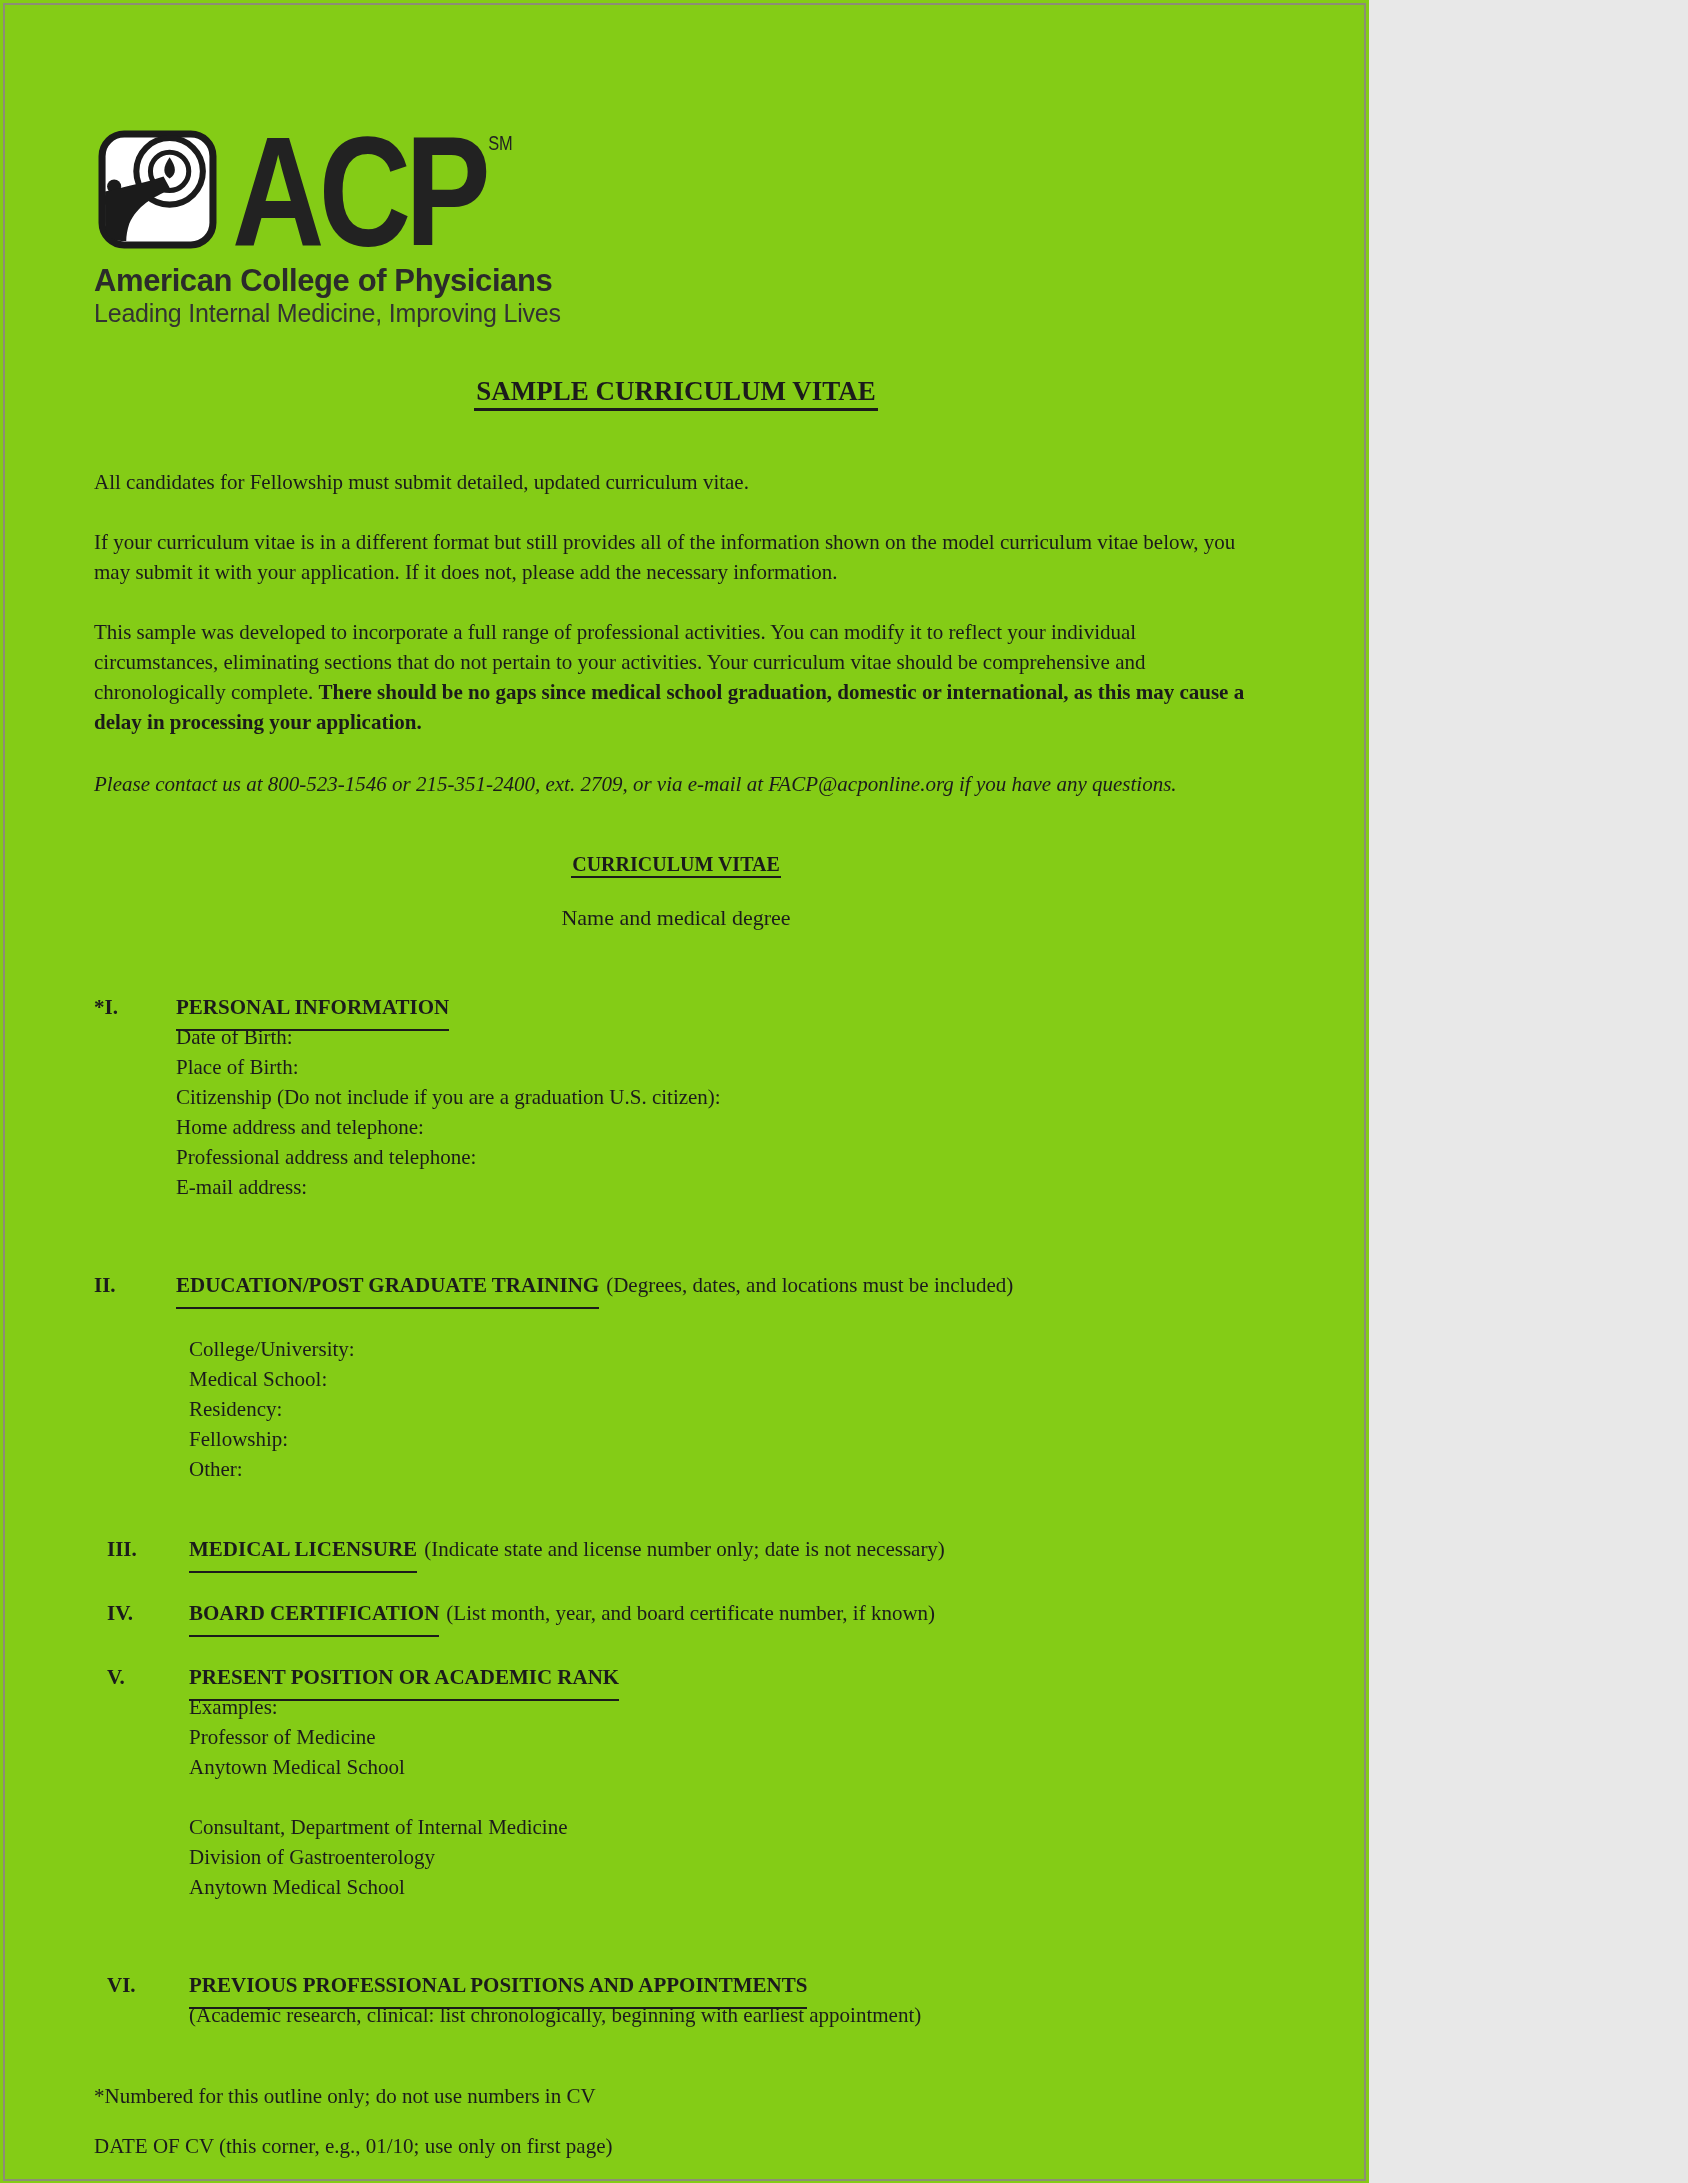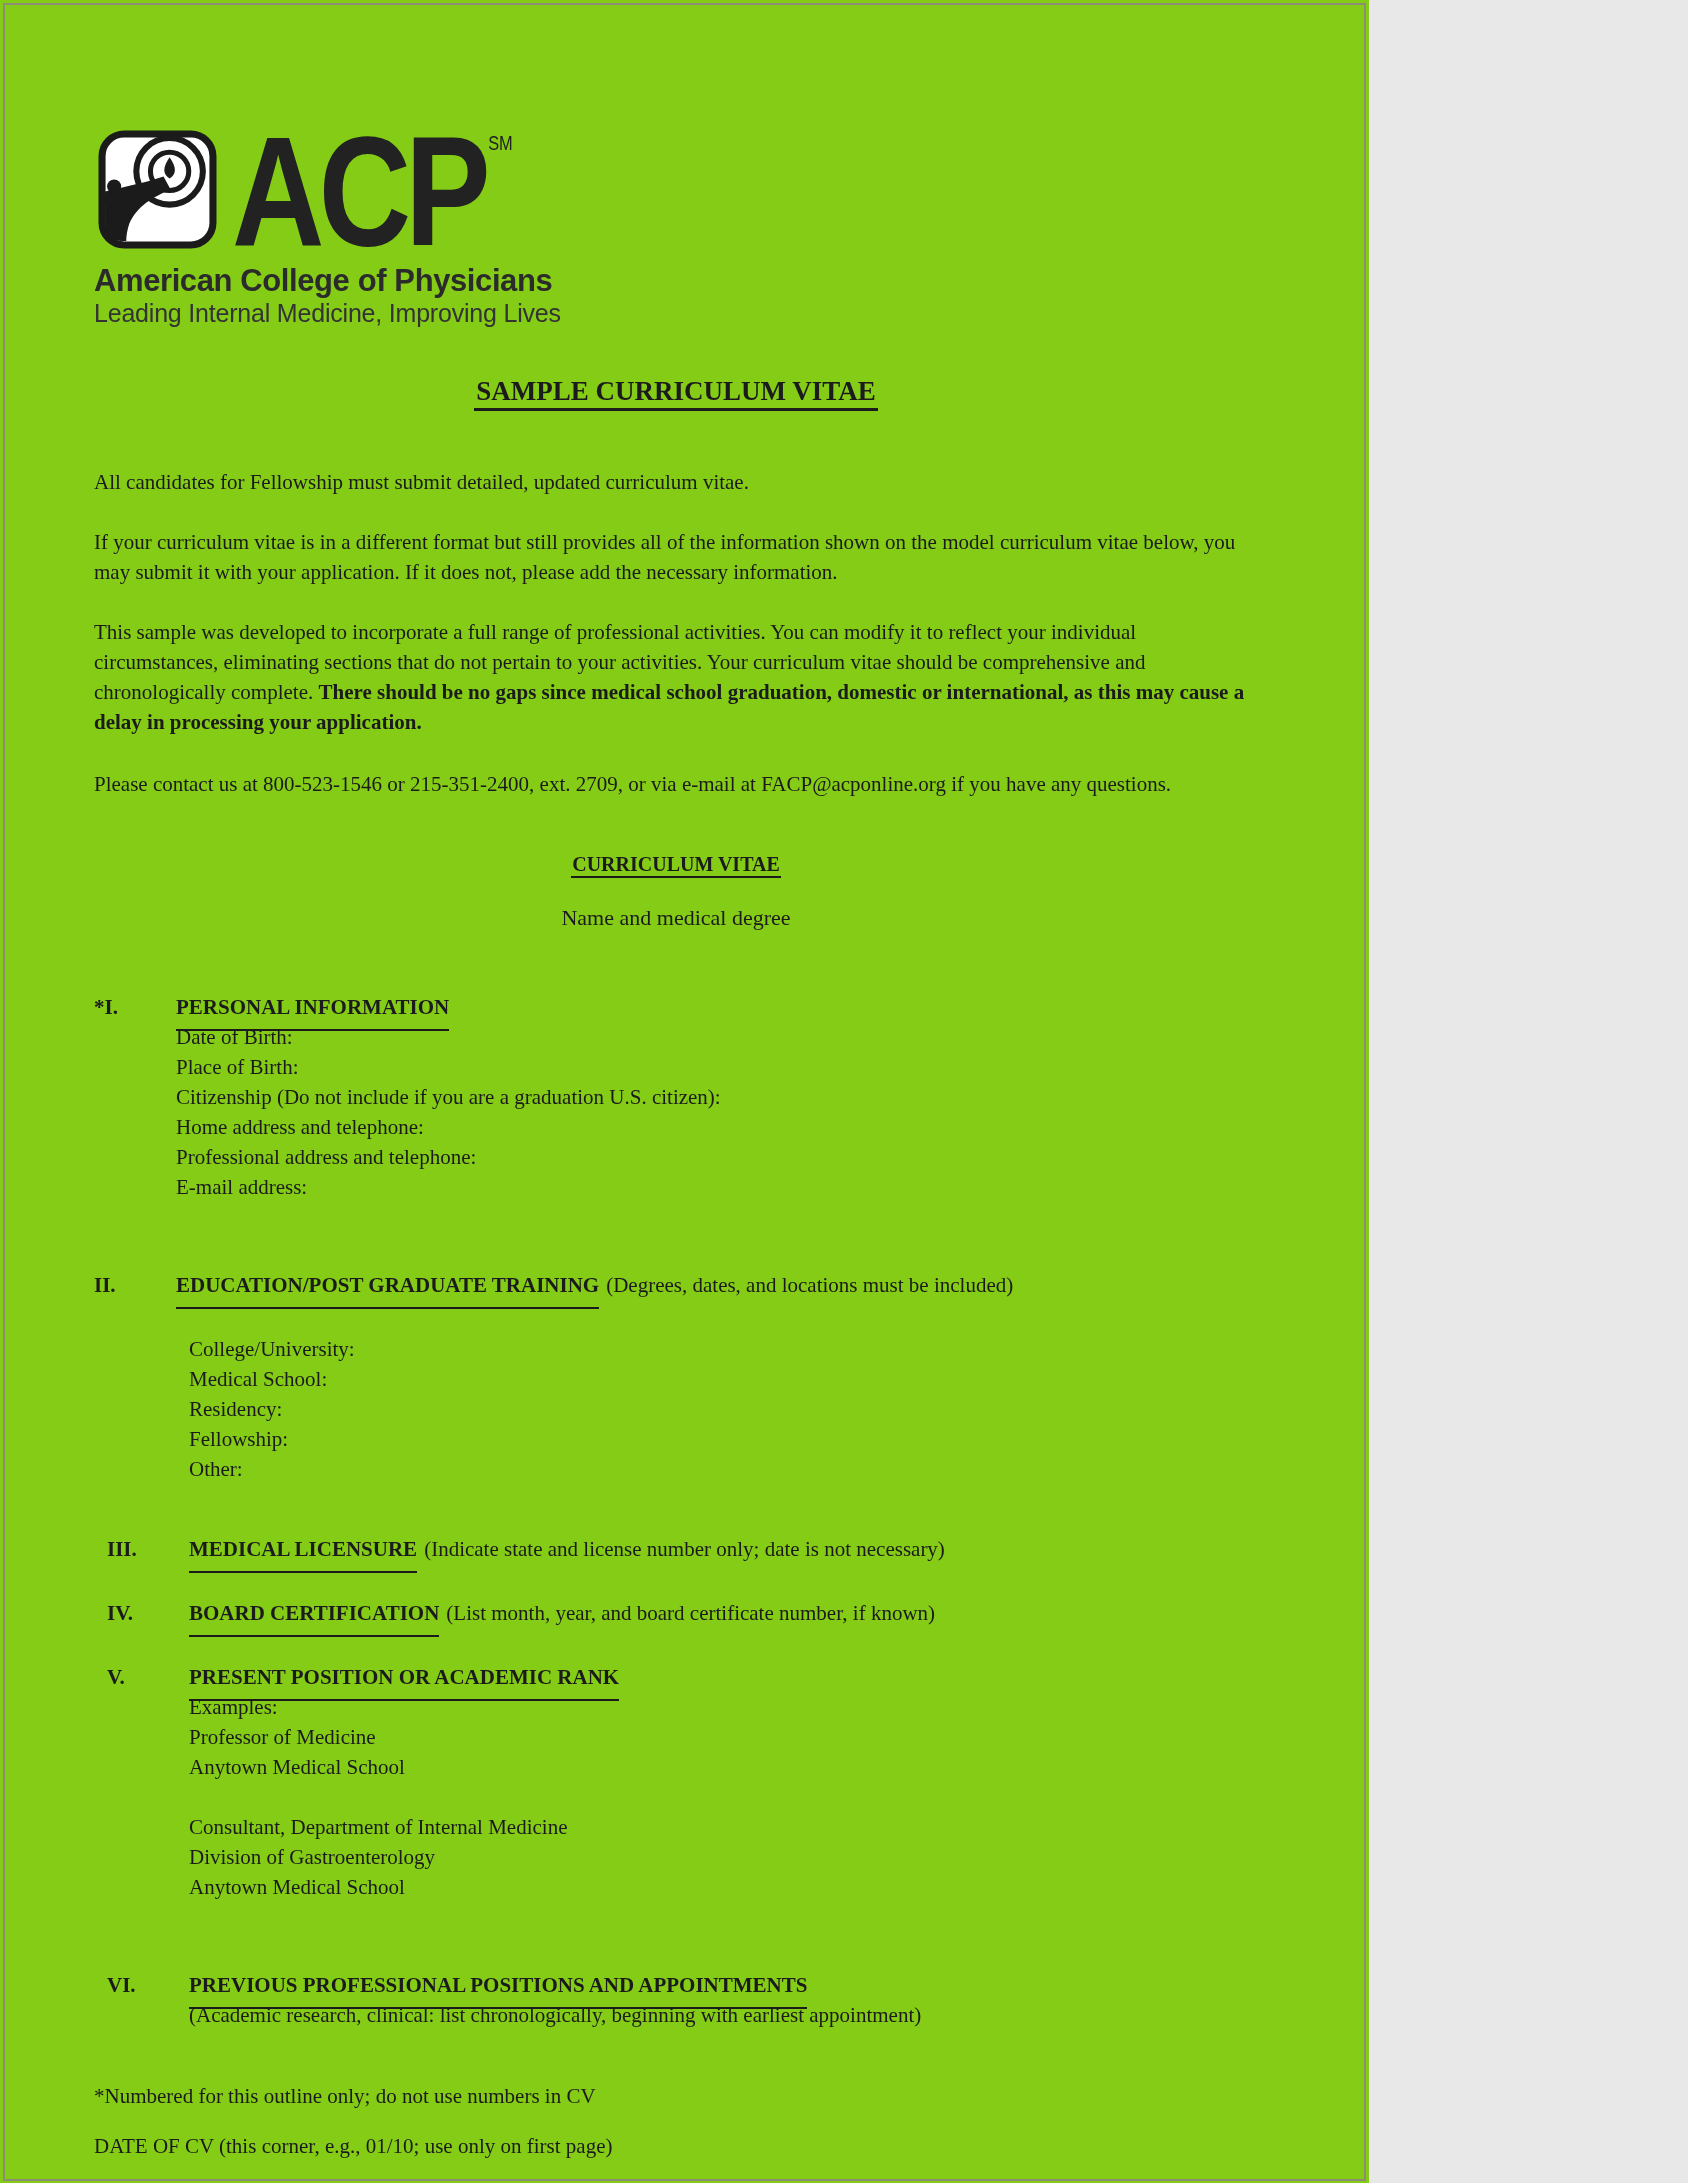--- a/index.html
+++ b/index.html
@@ -72,21 +72,21 @@
     text-align: center;
     margin-top: 46px;
     font-size: 27px;
     font-weight: 700;
     line-height: 34px;
   }
   .doc-title span { border-bottom: 3px solid #1b1b1b; padding: 0 2px 2px 2px; }
 
   .para { margin-top: 30px; }
   .para.first { margin-top: 59px; }
-  .para.spaced { margin-top: 32px; }
+  .para.spaced { margin-top: 32px; font-style: italic; }
 
   .cv-head { text-align: center; margin-top: 50px; font-size: 20px; font-weight: 700; }
   .cv-head span { border-bottom: 2px solid #1b1b1b; padding: 0 1px 1px 1px; }
   .cv-sub { text-align: center; margin-top: 24px; font-size: 22px; }
 
   
   .outline { margin-top: 59px; }
   .section { display: flex; }
   .section .num { width: 82px; flex: 0 0 auto; font-weight: 700; }
   .section .sec-body { flex: 1 1 auto; }

